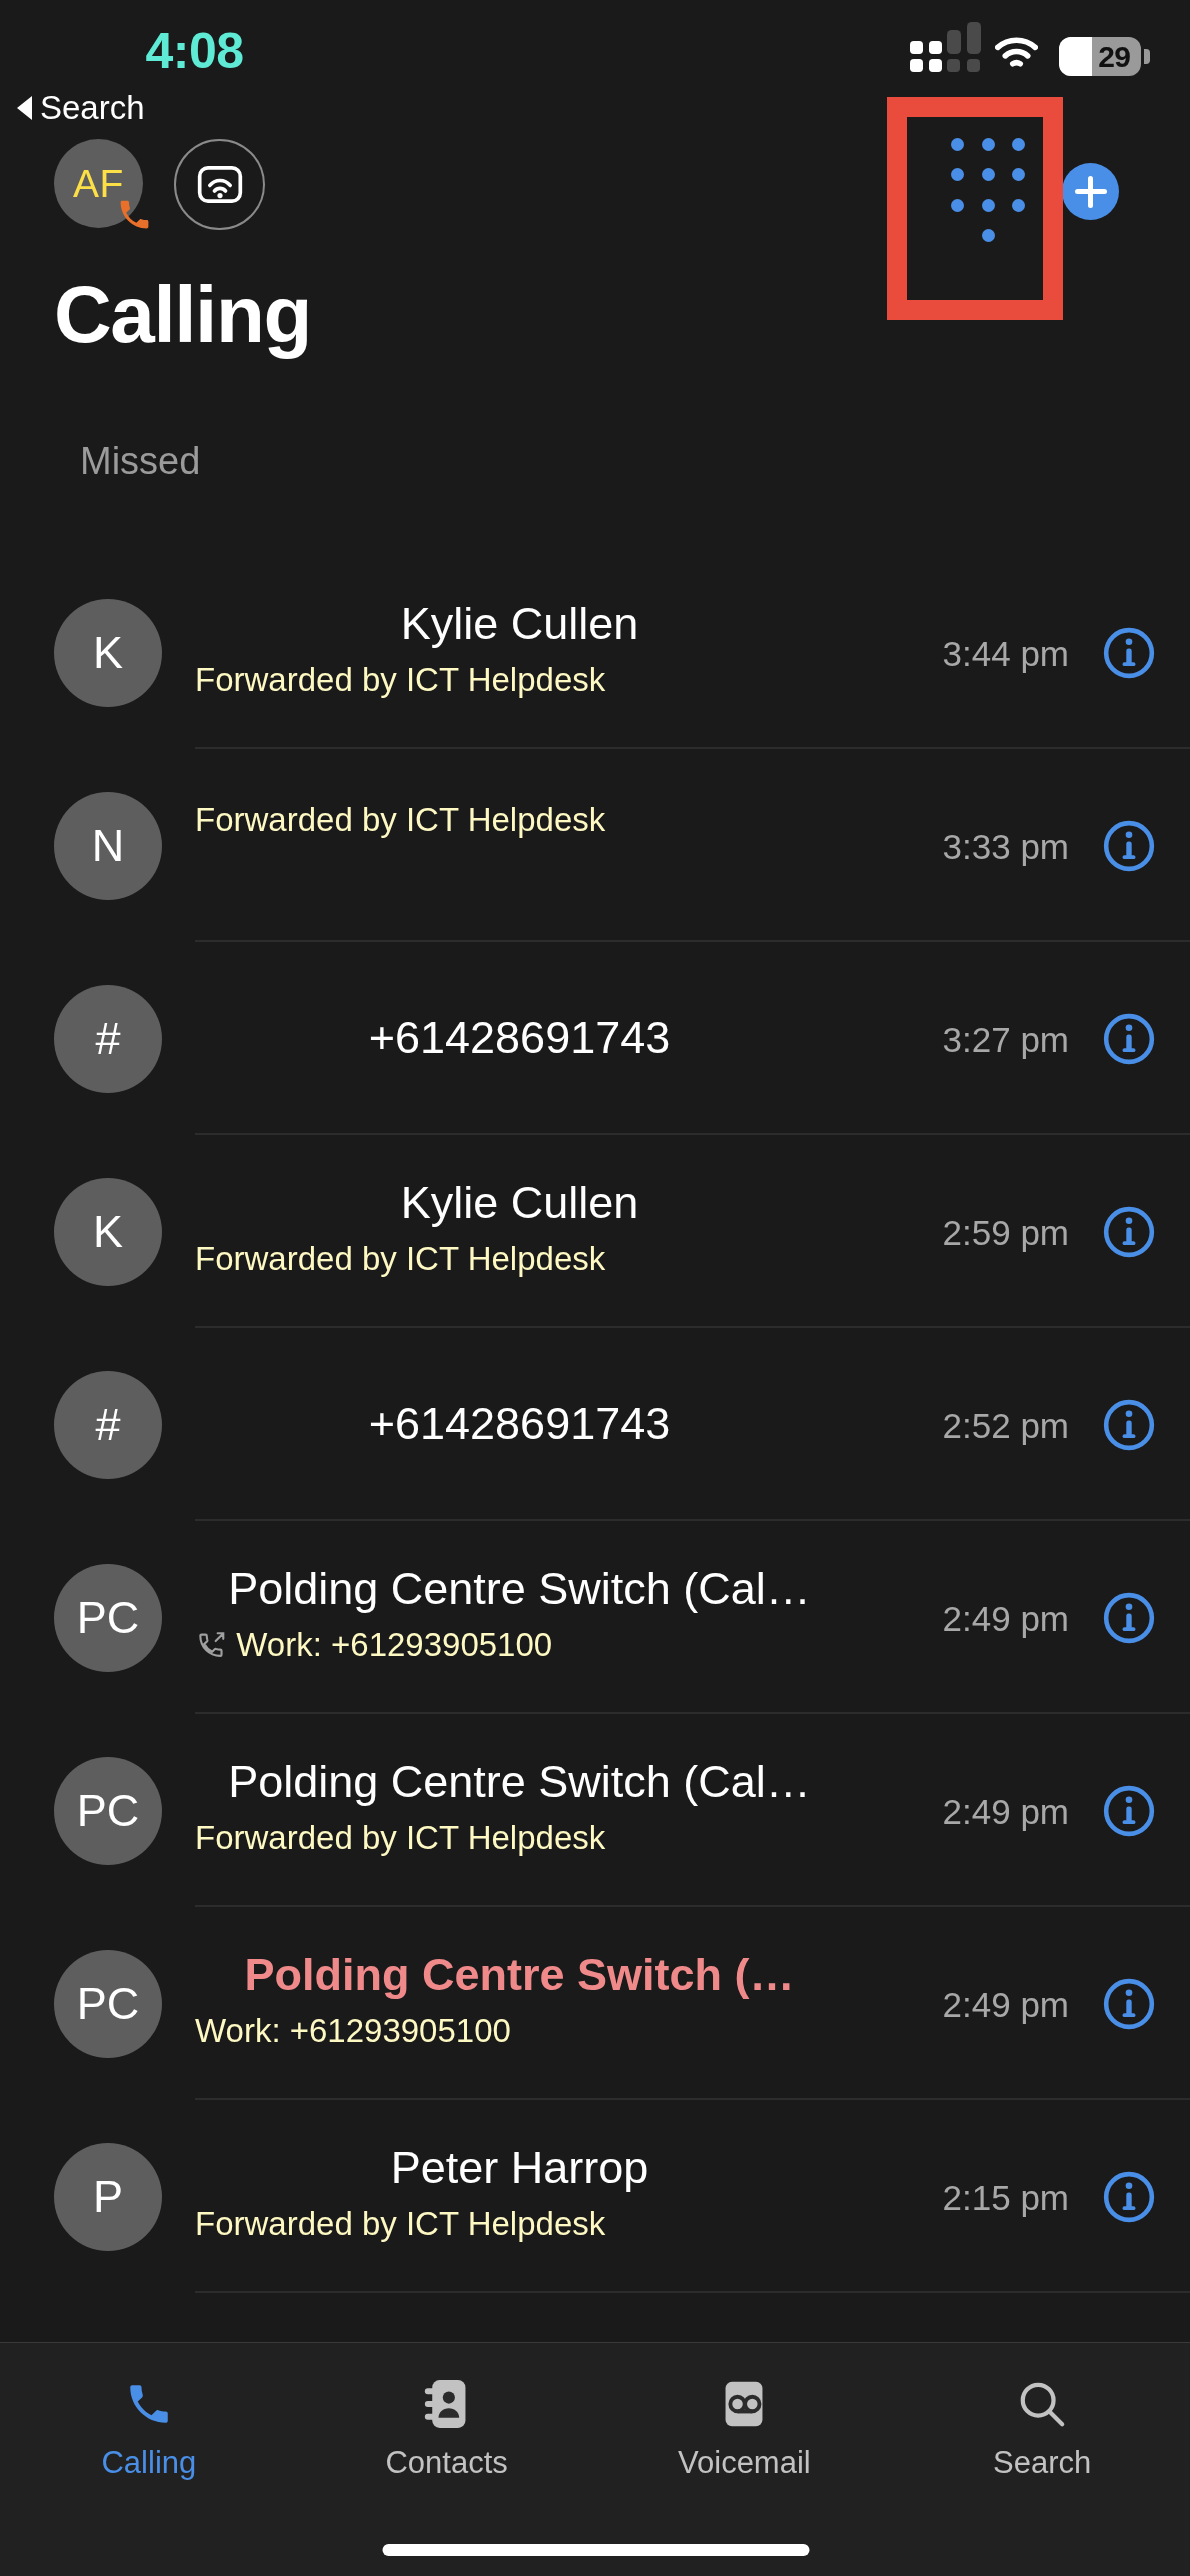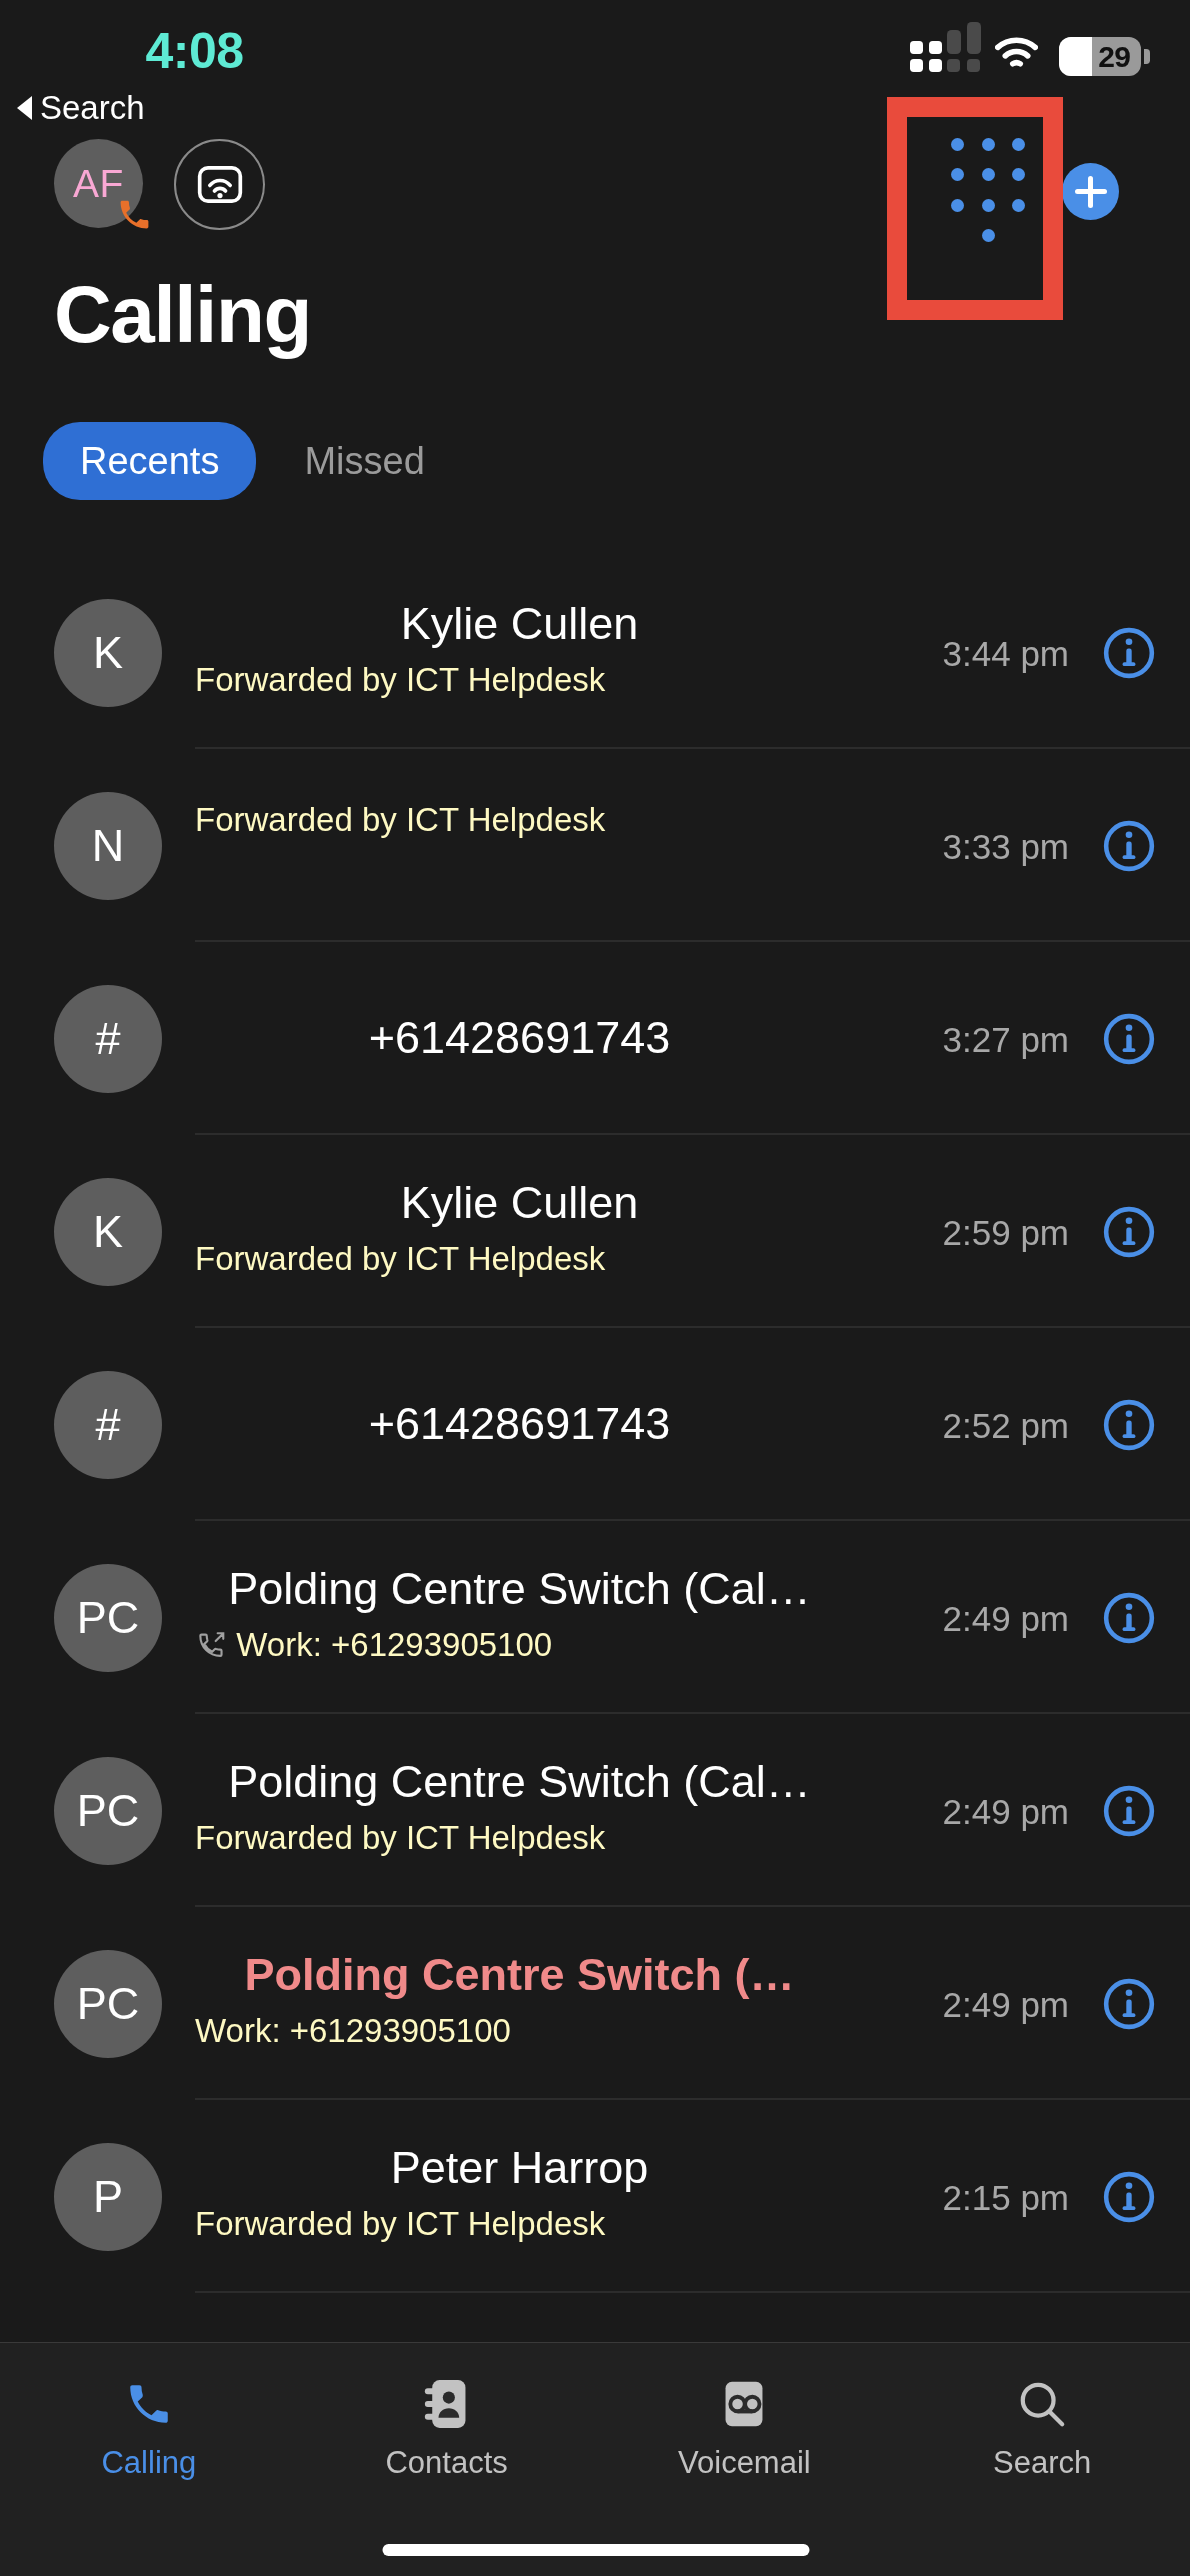--- a/index.html
+++ b/index.html
@@ -49,21 +49,21 @@
     width:0; height:0; border-top:12px solid transparent; border-bottom:12px solid transparent;
     border-right:15px solid #ffffff;
   }
 
   
   .headerbar { position:absolute; left:0; top:139px; width:1191px; height:102px; }
   .avatar-wrap { position:absolute; left:54px; top:0; width:93px; height:93px; }
   .avatar-me {
     width:89px; height:89px; border-radius:50%; background:#5e5e5e;
     display:flex; align-items:center; justify-content:center;
-    color:#f9a8d4; font-size:39px; font-weight:500; letter-spacing:0.5px;
+    color:#fde047; font-size:39px; font-weight:500; letter-spacing:0.5px;
   }
   .avatar-badge {
     position:absolute; right:-9.3px; bottom:-3.7px; width:43px; height:43px;
     display:flex; align-items:center; justify-content:center;
   }
   .castbtn {
     position:absolute; left:174px; top:0; width:91px; height:91px; border-radius:50%;
     border:2.8px solid #8a8a8a; display:flex; align-items:center; justify-content:center;
   }
   .keypadbtn {
@@ -238,21 +238,20 @@
   <div class="plusbtn">
     <span class="h"></span>
     <span class="v"></span>
   </div>
 
   <div class="annot-box"></div>
 
   <div class="page-title">Calling</div>
 
   <div class="segs">
-    <div class="seg active">Recents</div>
     <div class="seg">Missed</div>
   </div>
 
   <div class="calllist">
       <div class="row">
         <div class="avatar">K</div>
         <div class="texts">
           <div class="name">Kylie Cullen</div>
           <div class="sub">
             <span>Forwarded by ICT Helpdesk</span>

